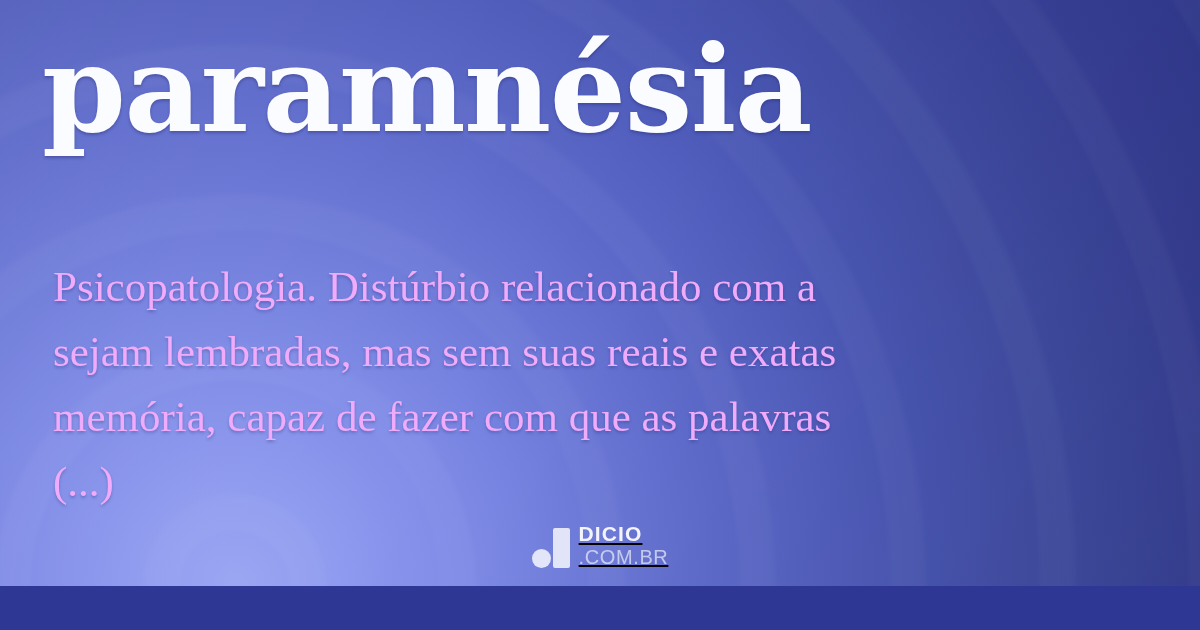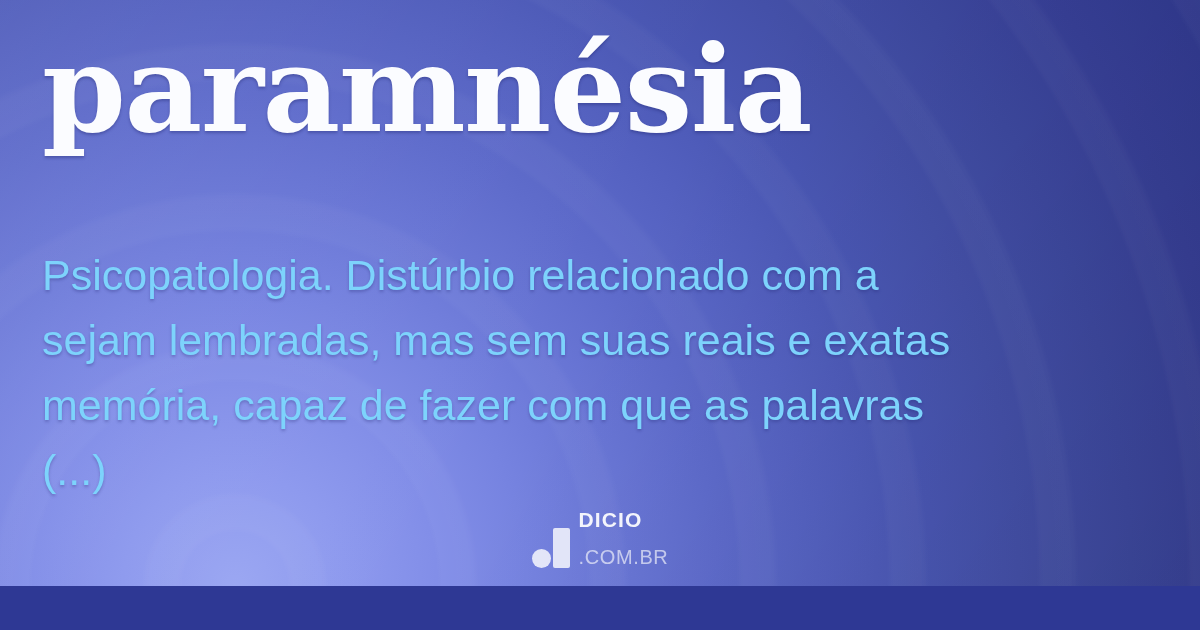--- a/index.html
+++ b/index.html
@@ -102,45 +102,46 @@
     color: #fbfcff;
     text-shadow: 0 2px 3px rgba(32,38,110,0.38);
     white-space: nowrap;
   }
 
   #definition {
     position: absolute;
     left: 42px;
     top: 243px;
     width: 1112px;
-    margin: 0;
-    font-family: Liberation Sans, sans-serif;
+    margin: 11px;
+    font-family: Liberation Serif, serif;
     font-weight: 400;
     font-size: 43px;
     line-height: 65px;
-    color: #7dd3fc;
+    color: #f0abfc;
     text-shadow: 0 2px 3px rgba(32,38,110,0.30);
   }
 
   #definition .def-line {
     display: block;
     white-space: nowrap;
   }
 
   
 
   #logo {
     position: absolute;
     left: 0;
     right: 0;
     bottom: 18px;
     display: flex;
     justify-content: center;
     align-items: flex-end;
     gap: 9px;
+    text-decoration: underline;
   }
 
   .logo-mark {
     display: block;
     width: 38px;
     height: 40px;
     flex: none;
   }
 
   .logo-words {
@@ -158,21 +159,21 @@
     letter-spacing: 1.1px;
     color: rgba(255,255,255,0.92);
   }
 
   .logo-tld {
     font-family: "Liberation Sans", "DejaVu Sans", sans-serif;
     font-weight: 400;
     font-size: 20px;
     letter-spacing: 0.6px;
     color: rgba(255,255,255,0.62);
-    margin-top: 17px;
+    margin-top: 3px;
   }
 </style>
 </head>
 <body>
 
 <div id="card">
 
   <div class="bg-base"></div>
   <div class="bg-radial"></div>
   <div class="bg-rings"></div>

